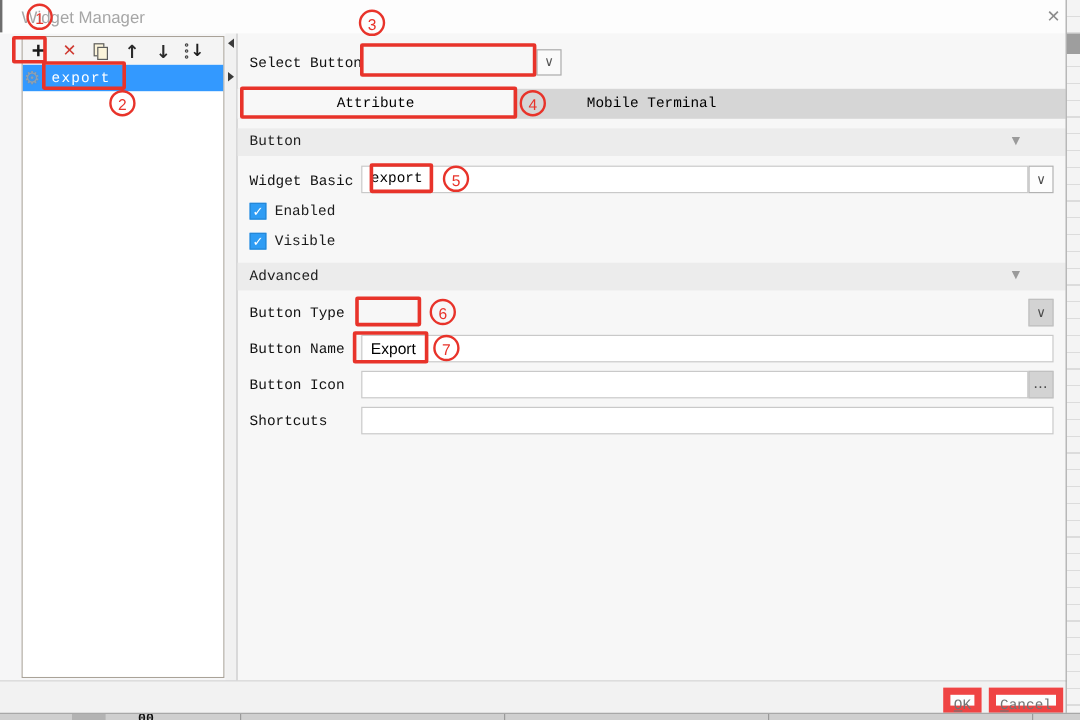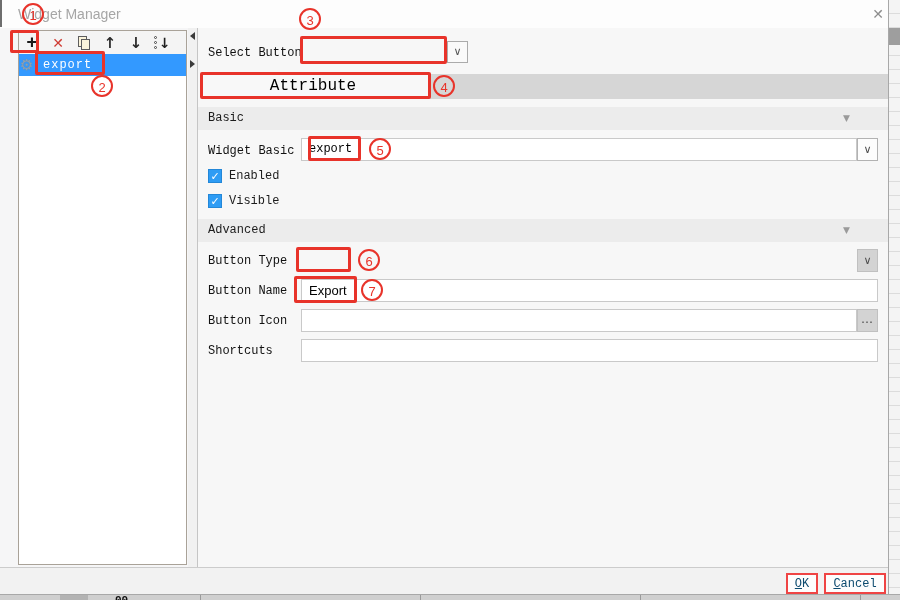--- a/index.html
+++ b/index.html
@@ -44,21 +44,21 @@
 
   
   .right-panel { position:absolute; left:197px; top:28px; width:691px; height:539px; background:#f7f7f7; border-left:1px solid #c5c5c5; }
   .rp-label { position:absolute; font-size:12px; color:#111; white-space:nowrap; }
   .lbl-selwidget { left:10px; top:18px; }
 
   .combo-selwidget { position:absolute; left:109px; top:12px; width:139px; height:24px; background:#ffffff; border:1px solid #6e6e6e; line-height:22px; padding-left:9px; font-size:12px; cursor:pointer; }
   .combo-selwidget-btn { position:absolute; left:249px; top:13px; width:21px; height:22px; background:#fafafa; border:1px solid #ababab; text-align:center; line-height:20px; color:#555; font-family:"DejaVu Sans",sans-serif; font-size:11px; cursor:pointer; }
 
   .tabbar { position:absolute; left:0; top:46px; width:690px; height:25px; background:#d6d6d6; display:flex; }
-  .tab { width:230px; height:25px; text-align:center; line-height:25px; font-size:16px; color:#000; cursor:pointer; }
+  .tab { width:230px; height:25px; text-align:center; line-height:25px; font-size:12px; color:#000; cursor:pointer; }
   .tab.active { background:#f8f8f8; }
 
   .sec-header { position:absolute; left:0; width:690px; height:23px; background:#ececec; line-height:23px; padding-left:10px; font-size:12px; cursor:pointer; }
   .sec-basic { top:79px; }
   .sec-adv   { top:191px; }
   .sec-tri { position:absolute; right:38px; top:0; font-family:"DejaVu Sans",sans-serif; font-size:9px; color:#9a9a9a; }
 
   .lbl-wname { left:10px; top:116px; }
   .lbl-btype { left:10px; top:226px; }
   .lbl-bname { left:10px; top:256px; }
@@ -79,21 +79,21 @@
 
   .checkrow { position:absolute; display:flex; align-items:center; gap:7px; cursor:pointer; }
   .chk-enabled { left:10px; top:141px; }
   .chk-visible { left:10px; top:166px; }
   .checkbox { width:14px; height:14px; background:#2e9cf4; border:1px solid #2387d8; color:#fff; font-family:"DejaVu Sans",sans-serif; font-size:11px; line-height:13px; text-align:center; }
   .chk-label { font-size:12px; }
 
   
   .footer-line { position:absolute; left:0px; top:567px; width:890px; height:1px; background:#cccccc; }
   .footer { position:absolute; left:0; top:568px; width:888px; height:26px; background:#f2f2f2; }
-  .btn { position:absolute; top:5px; height:21px; background:#fdfdfd; border:2px solid #ef4444; text-align:center; font-size:12px; color:#0c4a6e; cursor:pointer; }
+  .btn { position:absolute; top:5px; height:21px; background:#fdfdfd; border:6px solid #ef4444; text-align:center; font-size:12px; color:#737373; cursor:pointer; }
   .btn span { display:block; line-height:19px; }
   .btn span::first-letter { text-decoration:underline; }
   .btn-ok { left:786px; width:32px; }
   .btn-cancel { left:824px; width:62px; }
 
   
   .bg-right { position:absolute; left:888px; top:0; width:12px; height:600px;
     background:repeating-linear-gradient(#f4f4f4 0 13px, #dcdcdc 13px 14px);
     border-left:1px solid #a8a8a8; }
   .bg-right-dark { position:absolute; left:889px; top:28px; width:11px; height:17px; background:#9e9e9e; }
@@ -176,24 +176,25 @@
   <div class="sp-arrow sp-right"></div>
 </div>
 
 <div class="right-panel">
 
   <div class="rp-label lbl-selwidget">Select Button</div>
   <div class="combo-selwidget-btn">∨</div>
 
   <div class="tabbar">
     <div class="tab active">Attribute</div>
+    <div class="tab">Mobile Terminal</div>
   </div>
 
   <div class="sec-header sec-basic">
-    <span>Basic</span>
+    <span>Button</span>
     <span class="sec-tri">▼</span>
   </div>
 
   <div class="rp-label lbl-wname">Widget Basic</div>
   <div class="field fld-wname">export</div>
   <div class="side-btn btn-wname-drop">∨</div>
 
   <div class="checkrow chk-enabled">
     <span class="checkbox">✓</span>
     <span class="chk-label">Enabled</span>

